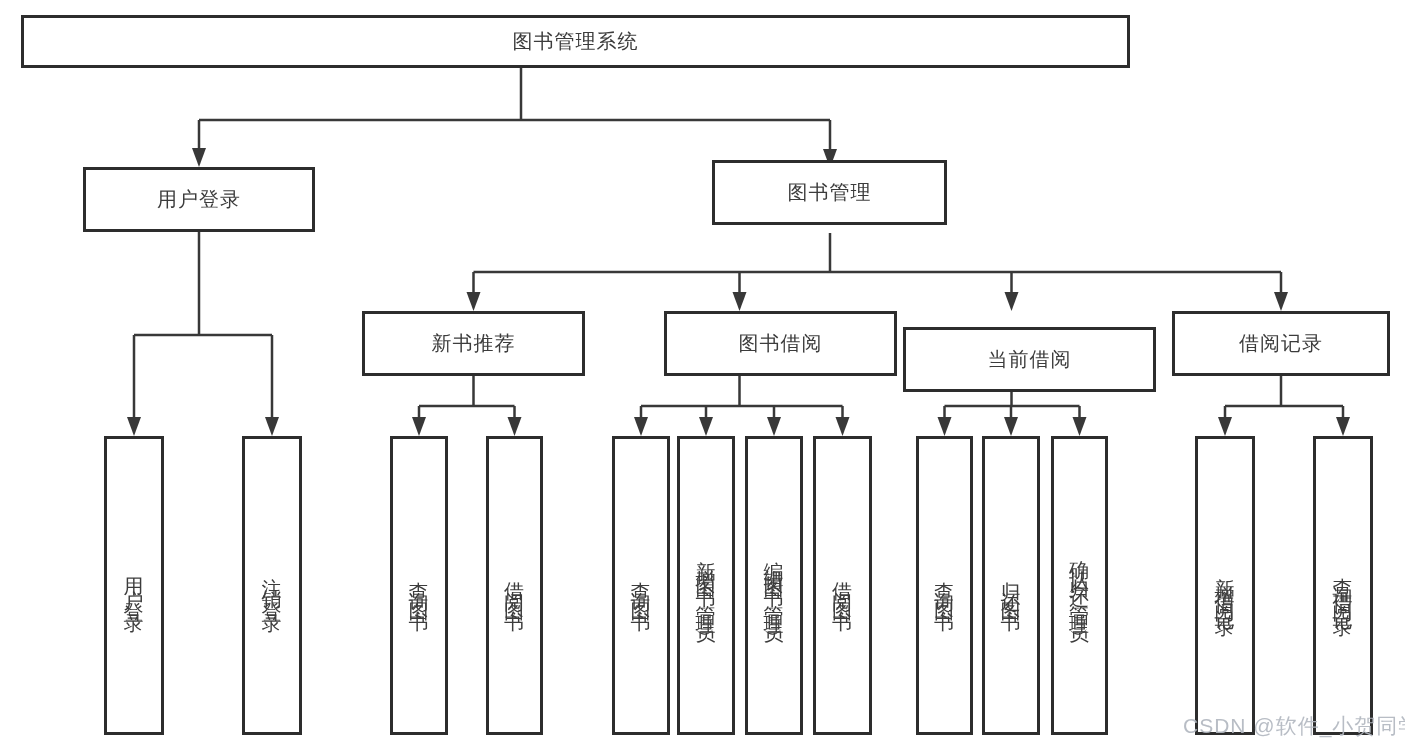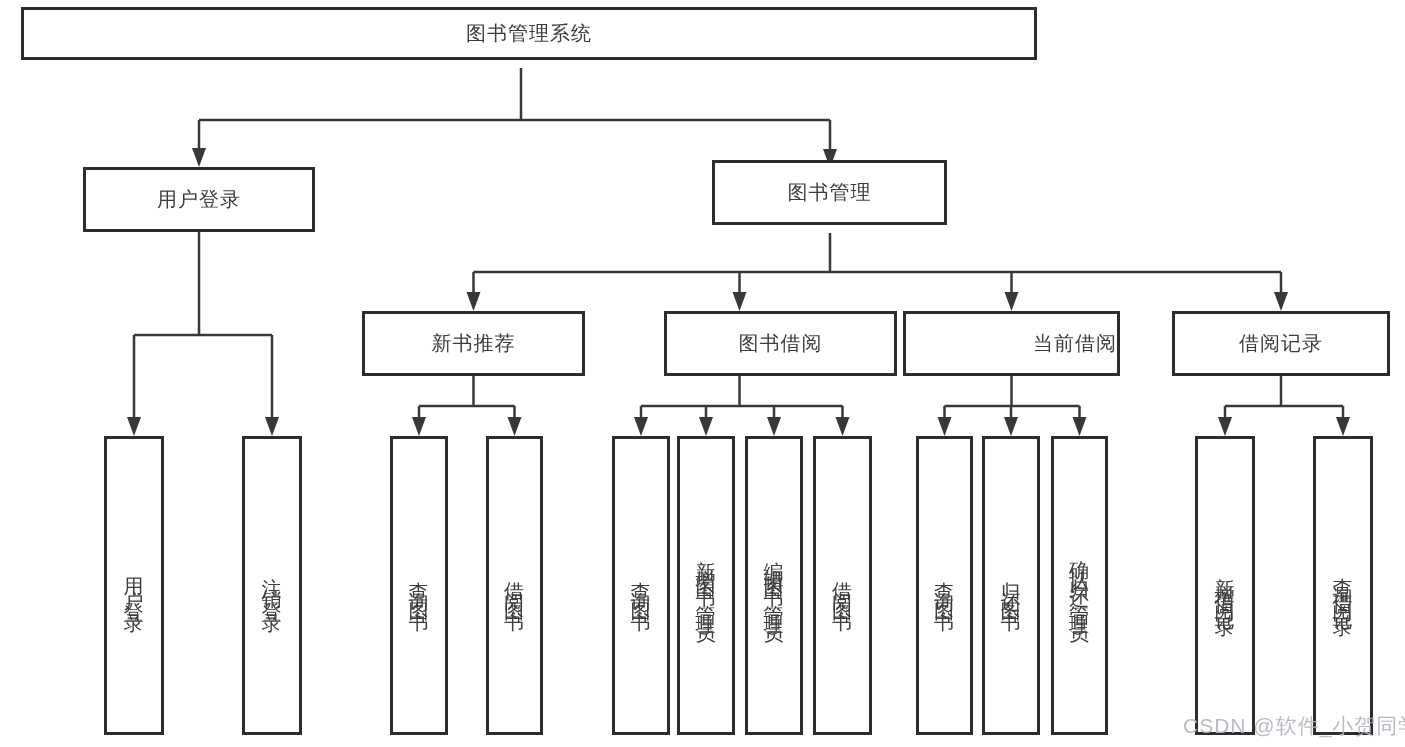--- a/index.html
+++ b/index.html
@@ -60,38 +60,38 @@
       <polygon points="767,417 781,417 774,436"></polygon>
       <polygon points="835.5,417 849.5,417 842.5,436"></polygon>
       <polygon points="937.5,417 951.5,417 944.5,436"></polygon>
       <polygon points="1004,417 1018,417 1011,436"></polygon>
       <polygon points="1072.5,417 1086.5,417 1079.5,436"></polygon>
       <polygon points="1218,417 1232,417 1225,436"></polygon>
       <polygon points="1336,417 1350,417 1343,436"></polygon>
     </g>
   </svg>
 
-  <div class="hbox" style="left:21px;top:7px;width:1016px;height:53px;">
+  <div class="hbox" style="left:21px;top:15px;width:1109px;height:53px;">
     <span>图书管理系统</span>
   </div>
 
   <div class="hbox" style="left:83px;top:167px;width:232px;height:65px;">
     <span>用户登录</span>
   </div>
   <div class="hbox" style="left:712px;top:160px;width:235px;height:65px;">
     <span>图书管理</span>
   </div>
 
   <div class="hbox" style="left:362px;top:311px;width:223px;height:65px;">
     <span>新书推荐</span>
   </div>
   <div class="hbox" style="left:664px;top:311px;width:233px;height:65px;">
     <span>图书借阅</span>
   </div>
-  <div class="hbox" style="left:903px;top:311px;width:217px;height:65px;justify-content:flex-end;">
+  <div class="hbox" style="left:903px;top:327px;width:253px;height:65px;">
     <span>当前借阅</span>
   </div>
   <div class="hbox" style="left:1172px;top:311px;width:218px;height:65px;">
     <span>借阅记录</span>
   </div>
 
   <div class="vbox ls-wide" style="left:104px;top:436px;width:60px;height:299px;">
     <span class="vtext">用户登录</span>
   </div>
   <div class="vbox ls-wide" style="left:242px;top:436px;width:60px;height:299px;">

